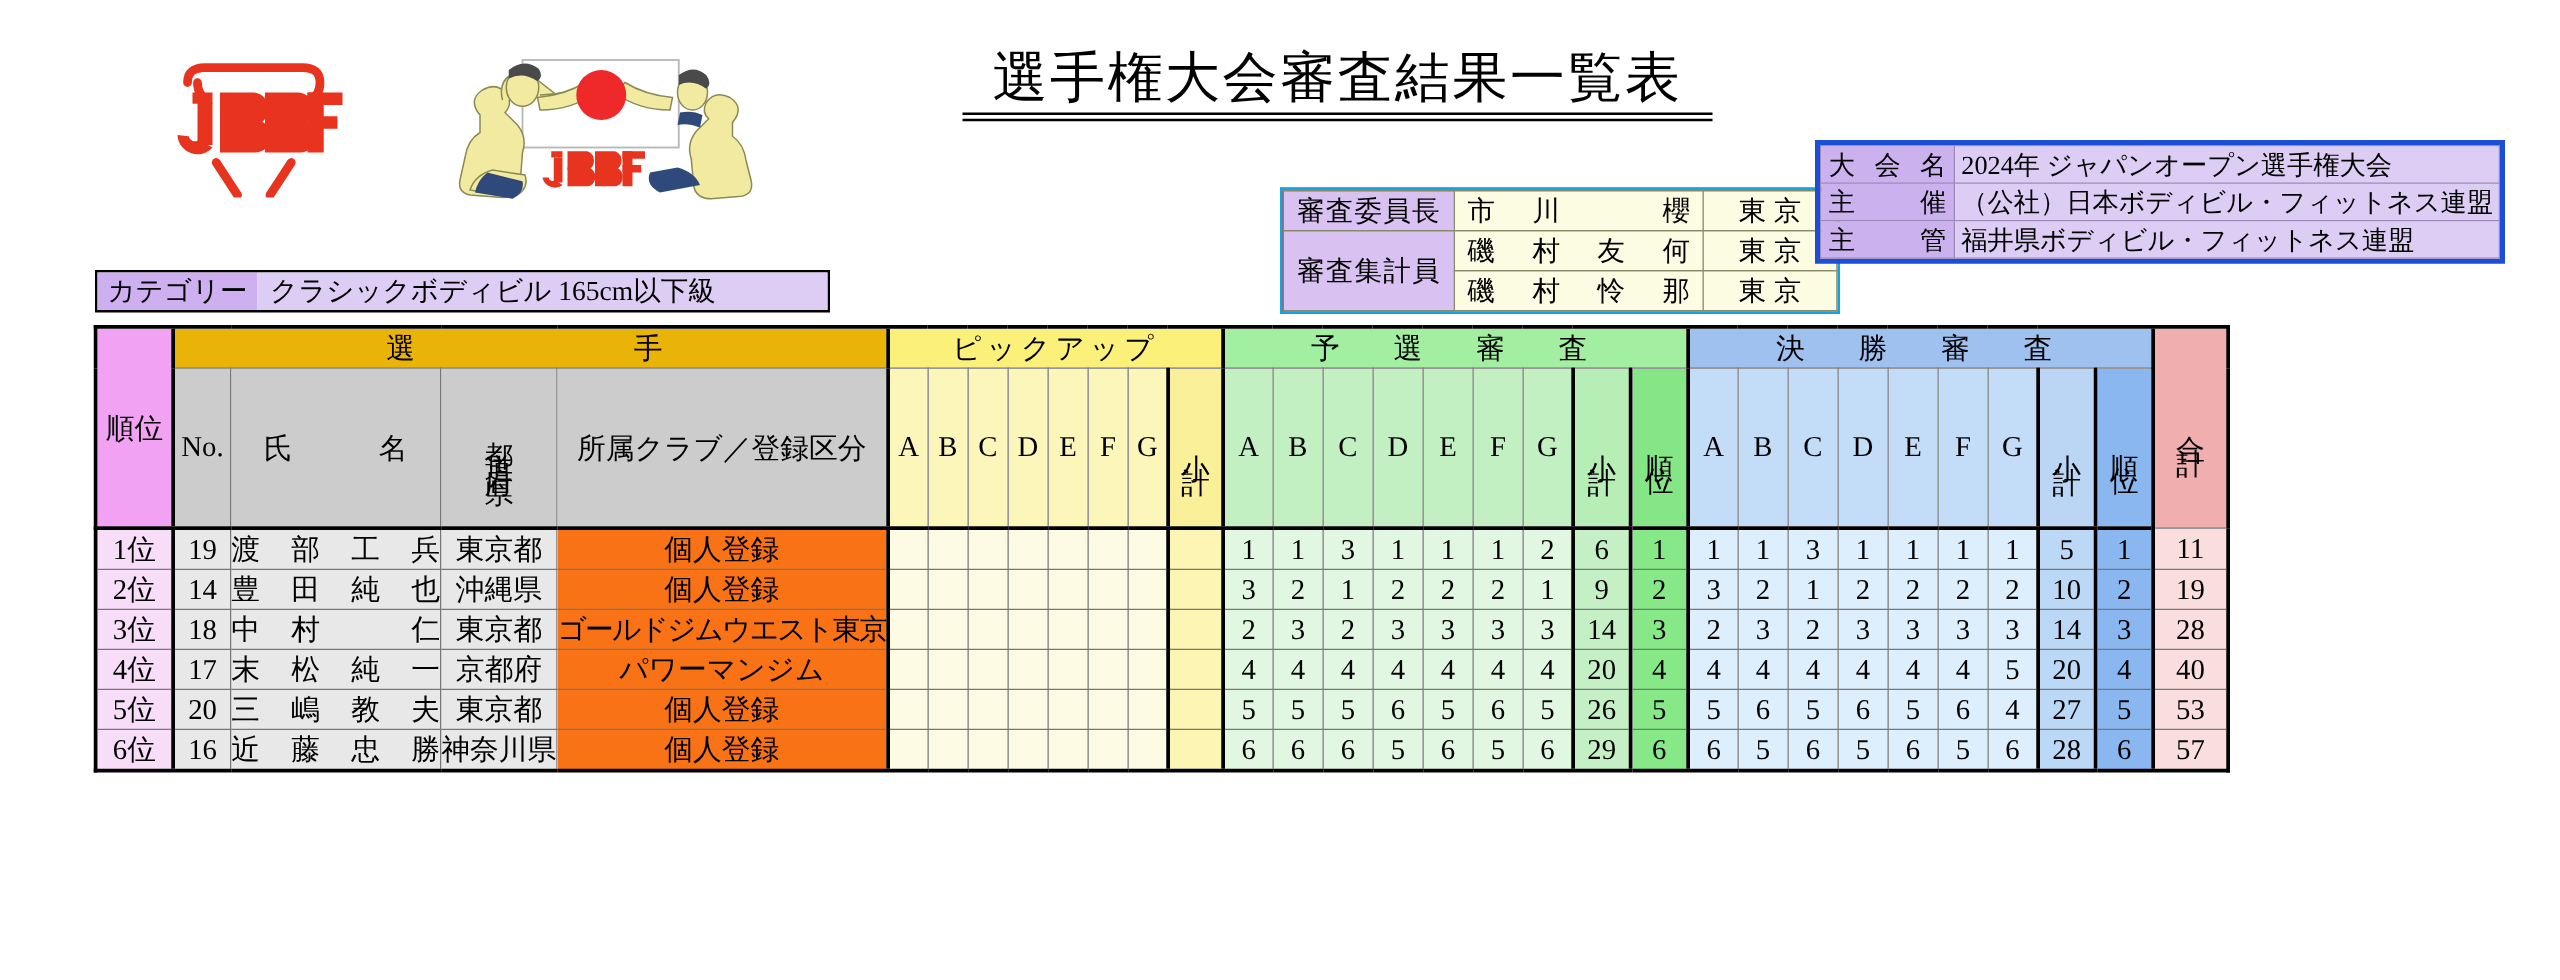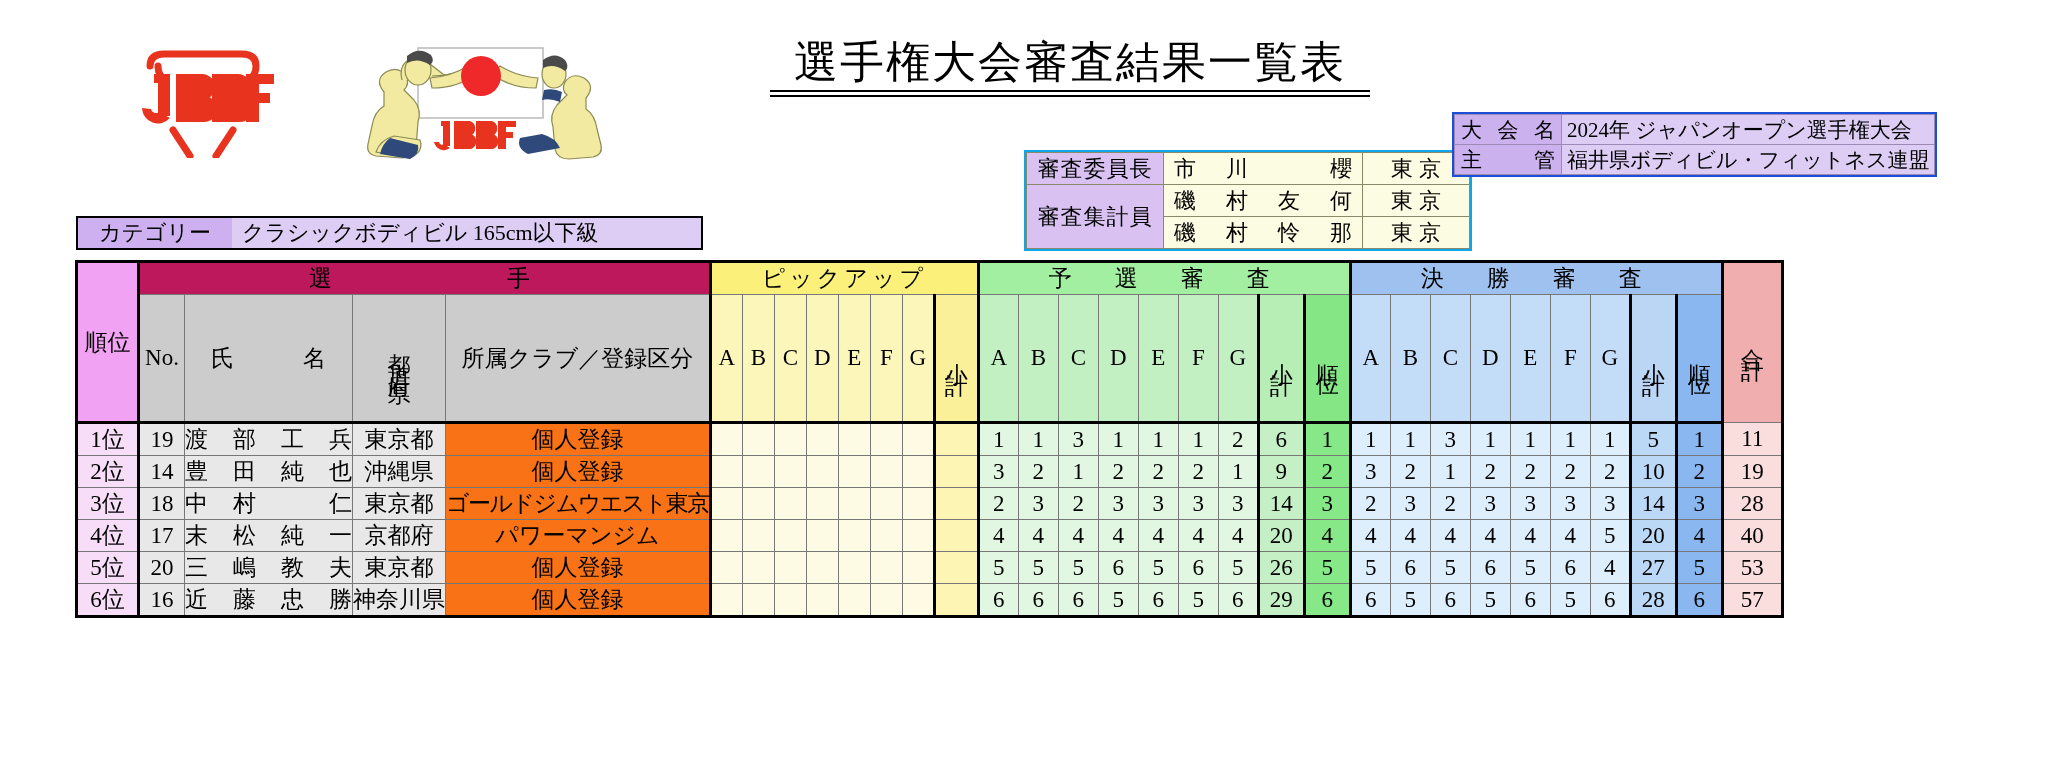--- a/index.html
+++ b/index.html
@@ -44,21 +44,21 @@
   #judge-box td.lbl{
     background:#d9c2f2;width:128px;
     letter-spacing:1px;
   }
   #judge-box td.nm{background:#fcfce2;width:178px;text-align:justify;text-align-last:justify;padding:0 10px;}
   #judge-box td.pf{background:#fcfce2;width:92px;letter-spacing:6px;padding-left:10px;}
 
   
   #event-box{
     position:absolute;left:1452px;top:112px;
-    border:2px solid #1d4ed8;
+    border:4px solid #1d4ed8;
   }
   #event-box table{border-collapse:collapse;}
   #event-box td{
     border:1px solid #9b8ab5;
     font-size:21px;height:29px;padding:0 5px;
     white-space:nowrap;
     font-family:"Liberation Serif","DejaVu Serif",serif;
   }
   #event-box td.lbl{
     background:#cbb1ee;width:94px;text-align:justify;text-align-last:justify;
@@ -66,21 +66,21 @@
   }
   #event-box td.val{background:#ddcdf4;}
 
   
   #category-box{
     position:absolute;left:76px;top:216px;
     border:2px solid #000;
   }
   #category-box table{border-collapse:collapse;}
   #category-box td{
-    font-size:22px;height:30px;padding:0 19px;white-space:nowrap;
+    font-size:22px;height:30px;padding:0 6px;white-space:nowrap;
     font-family:"Liberation Serif","DejaVu Serif",serif;
     margin-left:40px;
   }
   #category-box td.lbl{background:#ceb0f0;width:116px;text-align:center;}
   #category-box td.val{background:#ddcdf4;width:440px;padding-left:10px;}
 
   
   #result-table{
     position:absolute;left:75px;top:260px;
     border-collapse:collapse;
@@ -98,21 +98,21 @@
     overflow:hidden;
   }
   
   .tk-l{border-left:3px solid #000 !important;}
   .tk-r{border-right:3px solid #000 !important;}
   .tk-t{border-top:3px solid #000 !important;}
   .tk-b{border-bottom:3px solid #000 !important;}
 
   
   .grp{height:30px;font-size:24px;letter-spacing:10px;}
-  .grp-player{background:#be185d;}
+  .grp-player{background:#eab308;}
   .grp-pickup{background:#faf07a;letter-spacing:4px;}
   .grp-prelim{background:#a2efa2;}
   .grp-final{background:#9fc1ef;}
 
   
   .sub{height:128px;}
   .sub-player{background:#cccccc;font-size:23px;}
   .sub-pickup{background:#fdf6bb;}
   .sub-pickup-sum{background:#fbf09a;}
   .sub-prelim{background:#c3f0c3;}
@@ -232,20 +232,24 @@
   </tbody>
     </table>
 </div>
 
 <div id="event-box">
   <table>
     <tbody>
         <tr>
       <td class="lbl">大 会 名</td>
       <td class="val">2024年 ジャパンオープン選手権大会</td>
+    </tr>
+    <tr>
+      <td class="lbl">主　　催</td>
+      <td class="val">（公社）日本ボディビル・フィットネス連盟</td>
     </tr>
     <tr>
       <td class="lbl">主　　管</td>
       <td class="val">福井県ボディビル・フィットネス連盟</td>
     </tr>
   </tbody>
     </table>
 </div>
 
 <div id="category-box">

